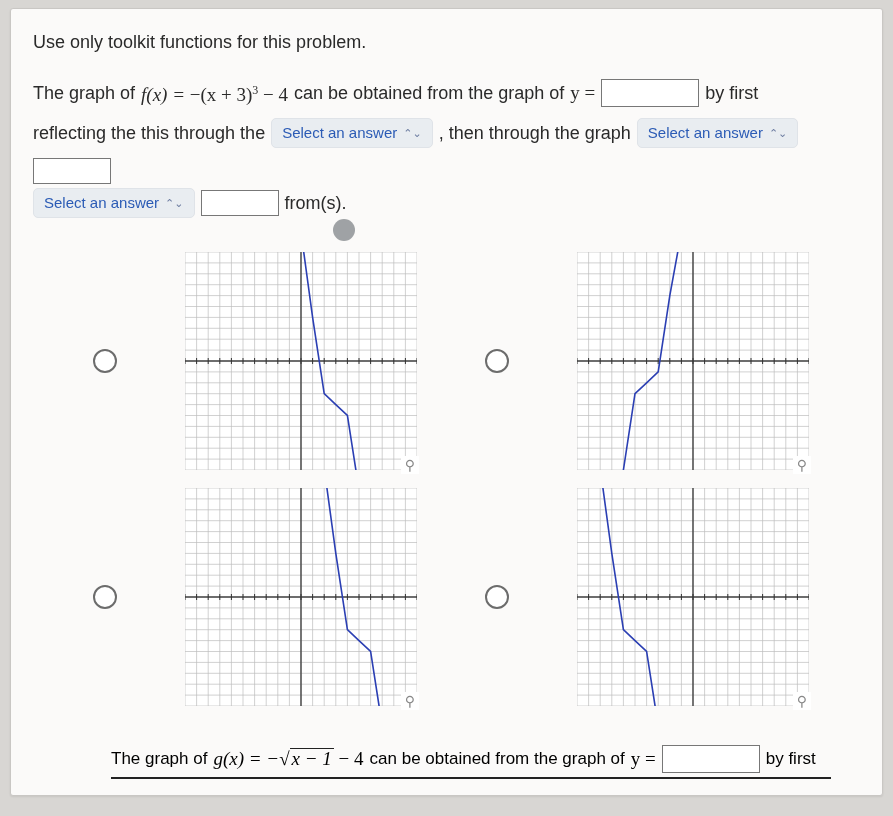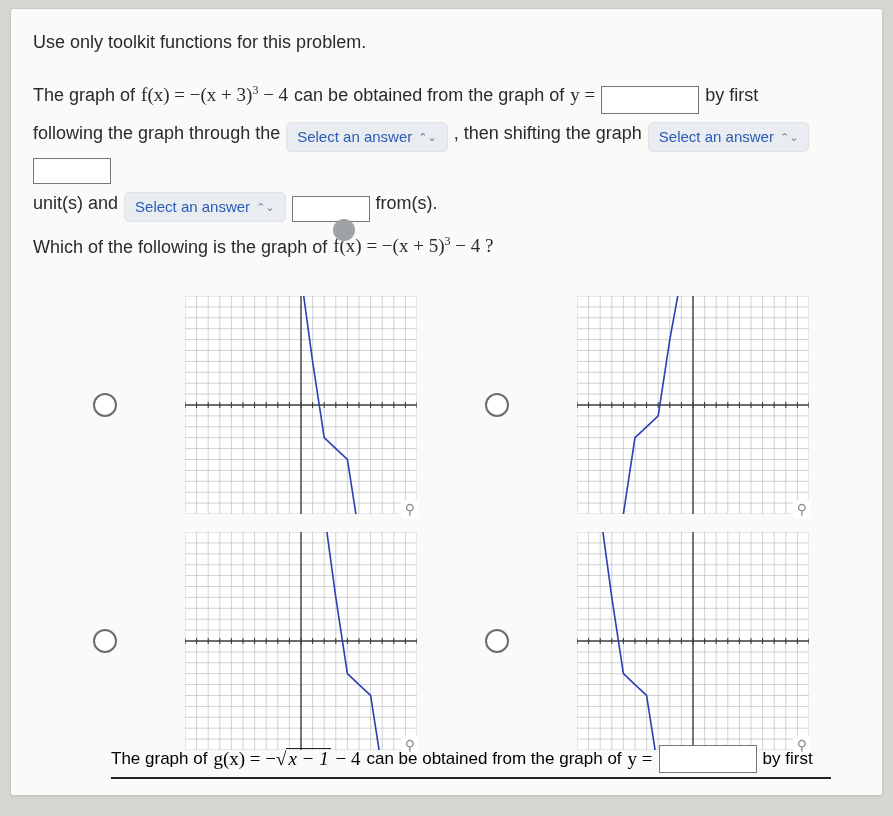--- a/index.html
+++ b/index.html
@@ -21,28 +21,28 @@
     box-sizing: border-box;
     box-shadow: 0 1px 2px rgba(0,0,0,.08);
     position: relative;
   }
   .line {
     font-size: 18px;
     color: #2a2a2a;
     line-height: 38px;
     display: flex;
     flex-wrap: wrap;
-    align-items: flex-end;
+    align-items: center;
     gap: 6px;
   }
   .math {
     font-family: "Times New Roman", Times, serif;
     font-size: 19px;
   }
-  .math .it { }
+  .math .it { font-style: italic; }
   sup { font-size: 12px; vertical-align: super; }
   .blank-box {
     display: inline-block;
     min-width: 96px;
     height: 26px;
     border: 1.5px solid #777;
     background: #fff;
     vertical-align: middle;
   }
   .blank-box.small { min-width: 76px; height: 24px; }
@@ -153,49 +153,42 @@
       <span class="it">f(x) =</span>
       <span>−(x + 3)</span><sup>3</sup><span> − 4</span>
     </span>
     <span>can be obtained from the graph of</span>
     <span class="math it">y =</span>
     <span class="blank-box"></span>
     <span>by first</span>
   </div>
 
   <div class="line">
-    <span>following the graph through the</span>
+    <span>reflecting the this through the</span>
     <span class="select-chip">
       <span>Select an answer</span>
       <span class="chev">⌃⌄</span>
     </span>
-    <span>, then shifting the graph</span>
+    <span>, then through the graph</span>
     <span class="select-chip">
       <span>Select an answer</span>
       <span class="chev">⌃⌄</span>
     </span>
     <span class="blank-box small"></span>
   </div>
 
   <div class="line">
-    <span>unit(s) and</span>
     <span class="select-chip">
       <span>Select an answer</span>
       <span class="chev">⌃⌄</span>
     </span>
     <span class="blank-box small"></span>
     <span>from(s).</span>
   </div>
 
-  <div class="line">
-    <span>Which of the following is the graph of</span>
-    <span class="math">
-      <span class="it">f(x) = −(x + 5)</span><sup>3</sup><span> − 4 ?</span>
-    </span>
-  </div>
 
   <div class="marker"></div>
 
   <div class="graph-grid">
     <div class="graph-row">
       <div class="radio"></div>
       <div class="graph">
         <svg viewBox="0 0 232 218">
             <line x1="0" x2="0" y1="0" y2="218" class="gridln"></line>
             <line x1="11.600000000000001" x2="11.600000000000001" y1="0" y2="218" class="gridln"></line>

